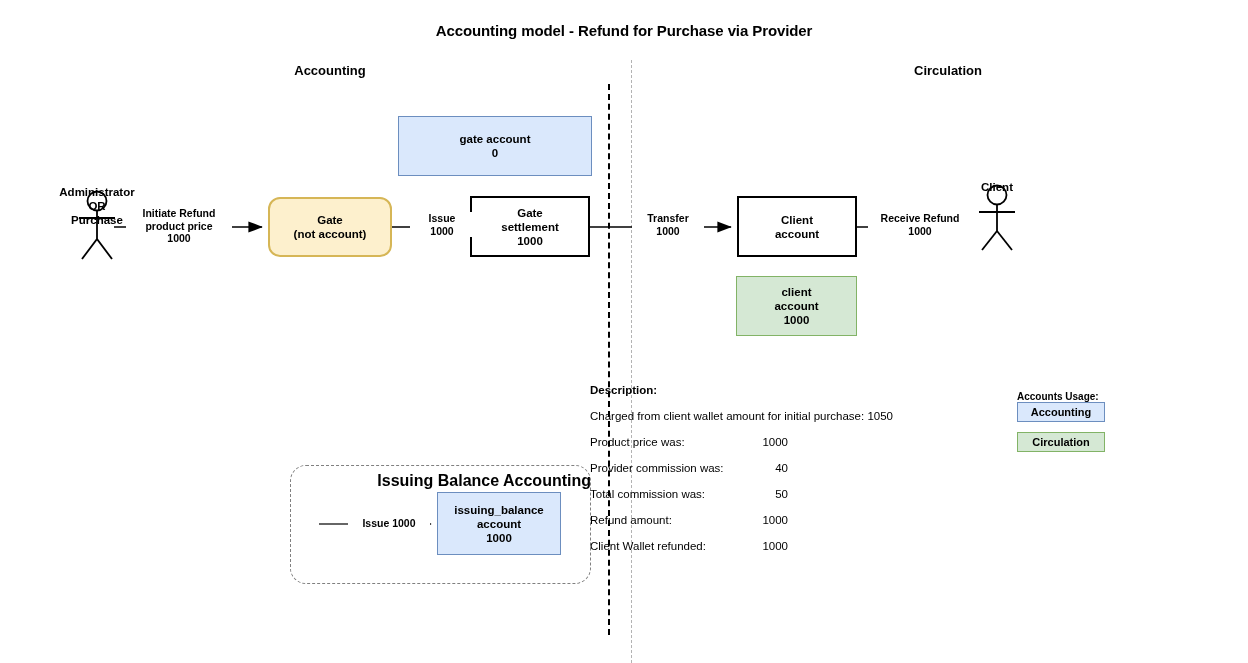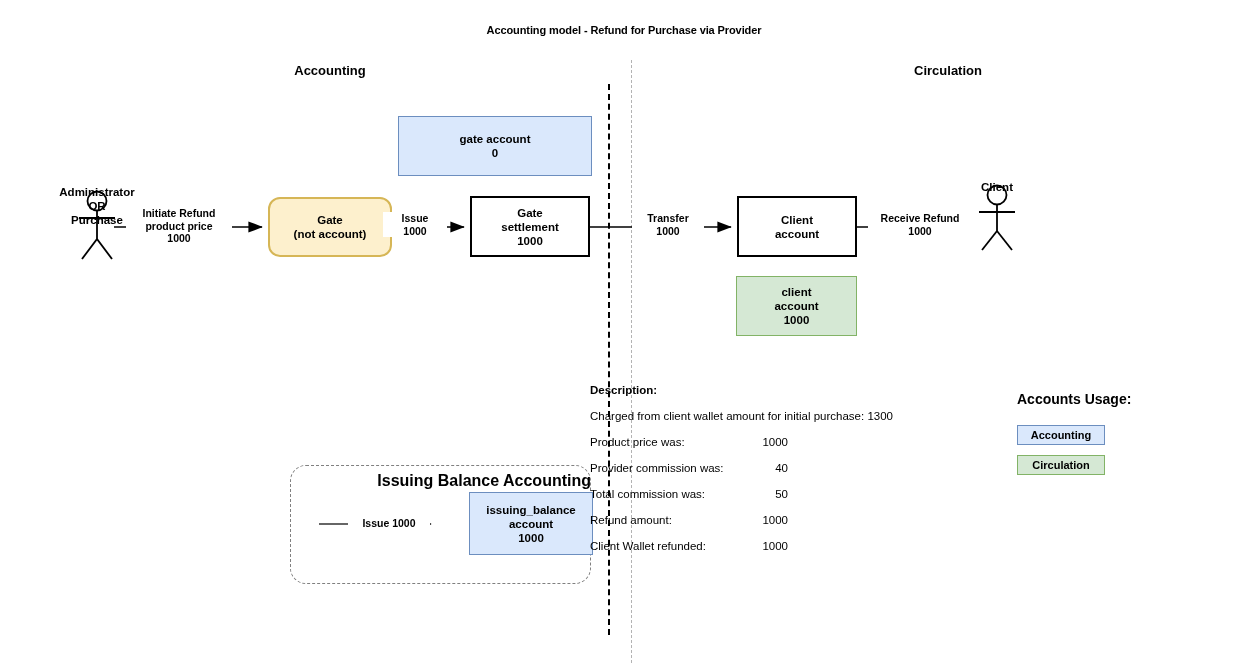--- a/index.html
+++ b/index.html
@@ -14,21 +14,21 @@
     overflow: hidden;
     font-family: "Liberation Sans", sans-serif;
     color: #000000;
   }
   .abs { position: absolute; }
 
   
   #diagram-title {
     left: 0; top: 22px; width: 1248px;
     text-align: center;
-    font-size: 11px;
+    font-size: 15px;
     font-weight: bold;
     line-height: 17px;
     letter-spacing: -0.1px;
   }
 
   
   .lane-header {
     font-size: 13px;
     font-weight: bold;
     text-align: center;
@@ -74,42 +74,42 @@
     background: #fdf0cd;
     border: 2px solid #d6b656;
     border-radius: 12px;
   }
 
   #gate-account-box   { left: 398px; top: 116px; width: 194px; height: 60px; }
   #gate-box           { left: 268px; top: 197px; width: 124px; height: 60px; }
   #gate-settlement-box{ left: 470px; top: 196px; width: 120px; height: 61px; }
   #client-account-box { left: 737px; top: 196px; width: 120px; height: 61px; }
   #client-balance-box { left: 736px; top: 276px; width: 121px; height: 60px; }
-  #issuing-balance-box{ left: 437px; top: 492px; width: 124px; height: 63px; margin-left: 32px; }
+  #issuing-balance-box{ left: 437px; top: 492px; width: 124px; height: 63px; }
 
   
   .actor-label {
     font-size: 11.5px;
     font-weight: bold;
     text-align: center;
     line-height: 14px;
   }
   #actor-admin  { left: 37px; top: 185px; width: 120px; }
   #actor-client { left: 937px; top: 180px; width: 120px; }
 
   
   .edge-label {
     font-size: 10.5px;
     font-weight: bold;
     text-align: center;
     line-height: 12.5px;
     background: #ffffff;
   }
   #edge-initiate  { left: 126px; top: 207px; width: 106px; }
-  #edge-issue     { left: 383px; top: 212px; width: 64px; text-align: center; }
+  #edge-issue     { left: 410px; top: 212px; width: 64px; text-align: center; }
   #edge-transfer  { left: 632px; top: 212px; width: 72px; }
   #edge-receive   { left: 868px; top: 212px; width: 104px; }
   #edge-issue-1000{ left: 348px; top: 517px; width: 82px; text-align: center; }
 
   
   #issuing-group {
     left: 290px; top: 465px; width: 301px; height: 119px;
     border: 1px dashed #808080;
     border-radius: 16px;
     box-sizing: border-box;
@@ -137,23 +137,23 @@
     display: flex;
     font-size: 11.5px;
     margin-bottom: 14px;
   }
   .desc-row .desc-label { width: 152px; }
   .desc-row .desc-value { width: 46px; text-align: right; }
 
   
   #legend-block { left: 1017px; top: 391px; width: 180px; }
   #legend-title {
-    font-size: 14px;
-    font-weight: bold;
-    margin-bottom: 18px;
+    font-size: 10px;
+    font-weight: bold;
+    margin-bottom: 0;
   }
   .legend-item {
     box-sizing: border-box;
     width: 88px;
     height: 20px;
     display: flex;
     align-items: center;
     justify-content: center;
     font-size: 11px;
     font-weight: bold;
@@ -269,21 +269,21 @@
 <div class="abs" id="issuing-group-title">Issuing Balance Accounting</div>
 <div class="abs edge-label" id="edge-issue-1000">Issue 1000</div>
 <div class="abs box box-blue" id="issuing-balance-box">
   <div>issuing_balance</div>
   <div>account</div>
   <div>1000</div>
 </div>
 
 <div class="abs" id="description-block">
   <div id="description-heading">Description:</div>
-  <div id="description-intro">Charged from client wallet amount for initial purchase: 1300</div>
+  <div id="description-intro">Charged from client wallet amount for initial purchase: 1050</div>
   <div id="description-rows">
       <div class="desc-row">
         <div class="desc-label">Product price was:</div>
         <div class="desc-value">1000</div>
       </div>
       <div class="desc-row">
         <div class="desc-label">Provider commission was:</div>
         <div class="desc-value">40</div>
       </div>
       <div class="desc-row">

